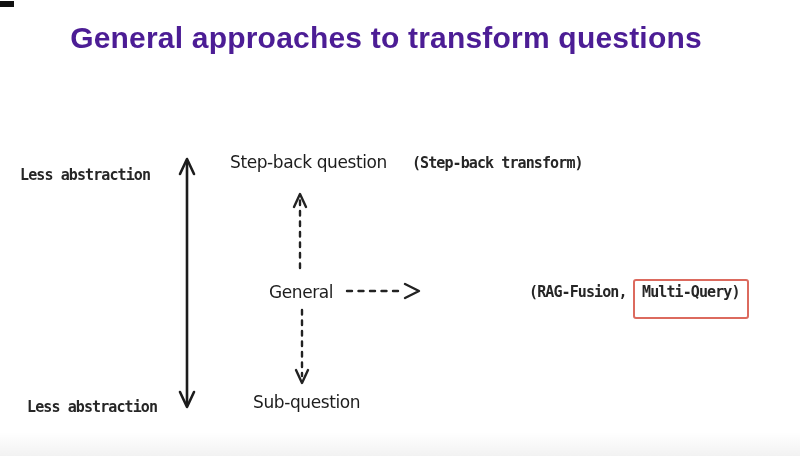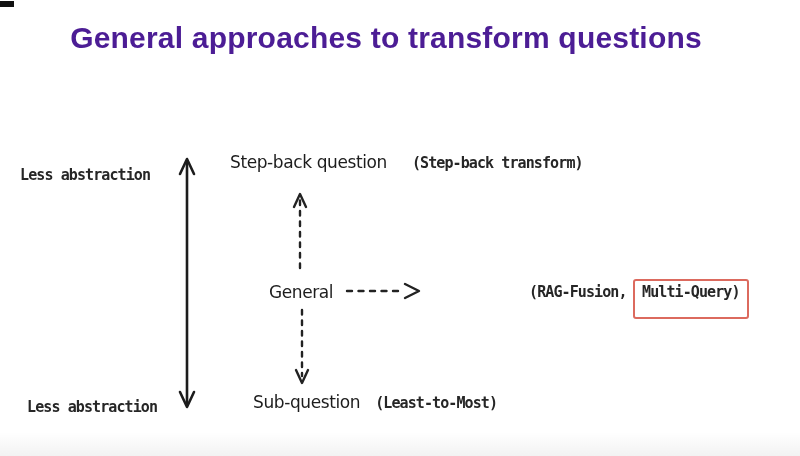--- a/index.html
+++ b/index.html
@@ -42,21 +42,21 @@
   #question-label { left: 269px; top: 282px; }
   #rewritten-label { left: 427px; top: 277px; }
   #rewritten-methods { left: 529px; top: 283px; }
 
   #multi-query-box {
     left: 633px; top: 279px;
     border: 2px solid #dc6a5e; border-radius: 3px;
     padding: 2px 7px 15px 7px; background: #ffffff;
   }
 
-  #sub-question-node { left: 253px; top: 392px; gap: 15px; }
+  #sub-question-node { left: 253px; top: 392px; gap: 8px; }
 
   #arrow-layer { left: 0; top: 0; width: 800px; height: 456px; }
 
   #bottom-fade {
     left: 0; right: 0; bottom: 0; height: 24px;
     background: linear-gradient(to bottom, rgba(0,0,0,0), rgba(0,0,0,0.05));
   }
 </style>
 </head>
 <body>
@@ -100,18 +100,17 @@
   </div>
 
   <div id="question-label" class="abs hand">General</div>
   <div id="rewritten-methods" class="abs mono">(RAG-Fusion,</div>
   <div id="multi-query-box" class="abs">
     <span class="mono">Multi-Query)</span>
   </div>
 
   <div id="sub-question-node" class="abs baseline-row">
     <span class="hand">Sub-question</span>
-    <span class="mono">(Least-to-Most)</span>
   </div>
 
   <div id="bottom-fade" class="abs"></div>
 
 </div>
 
 </body></html>

